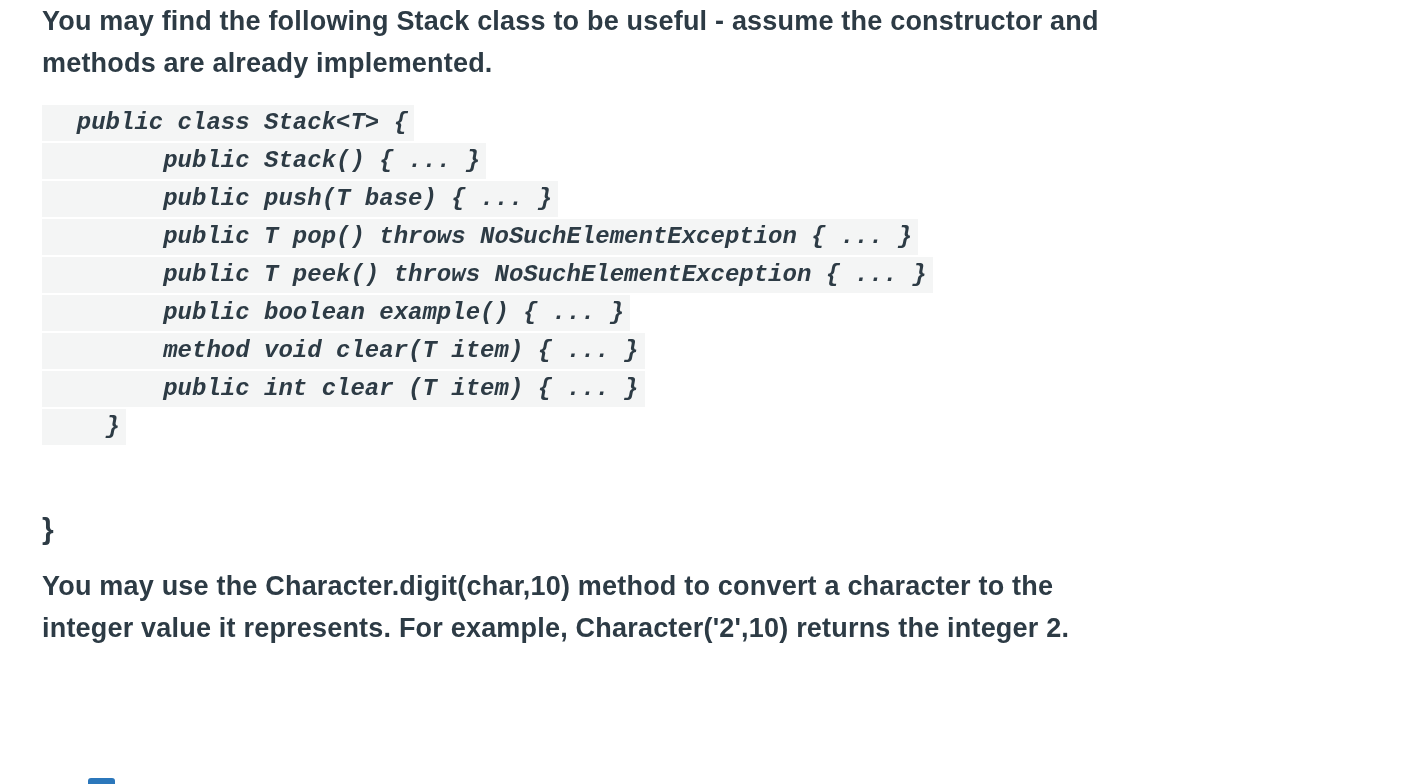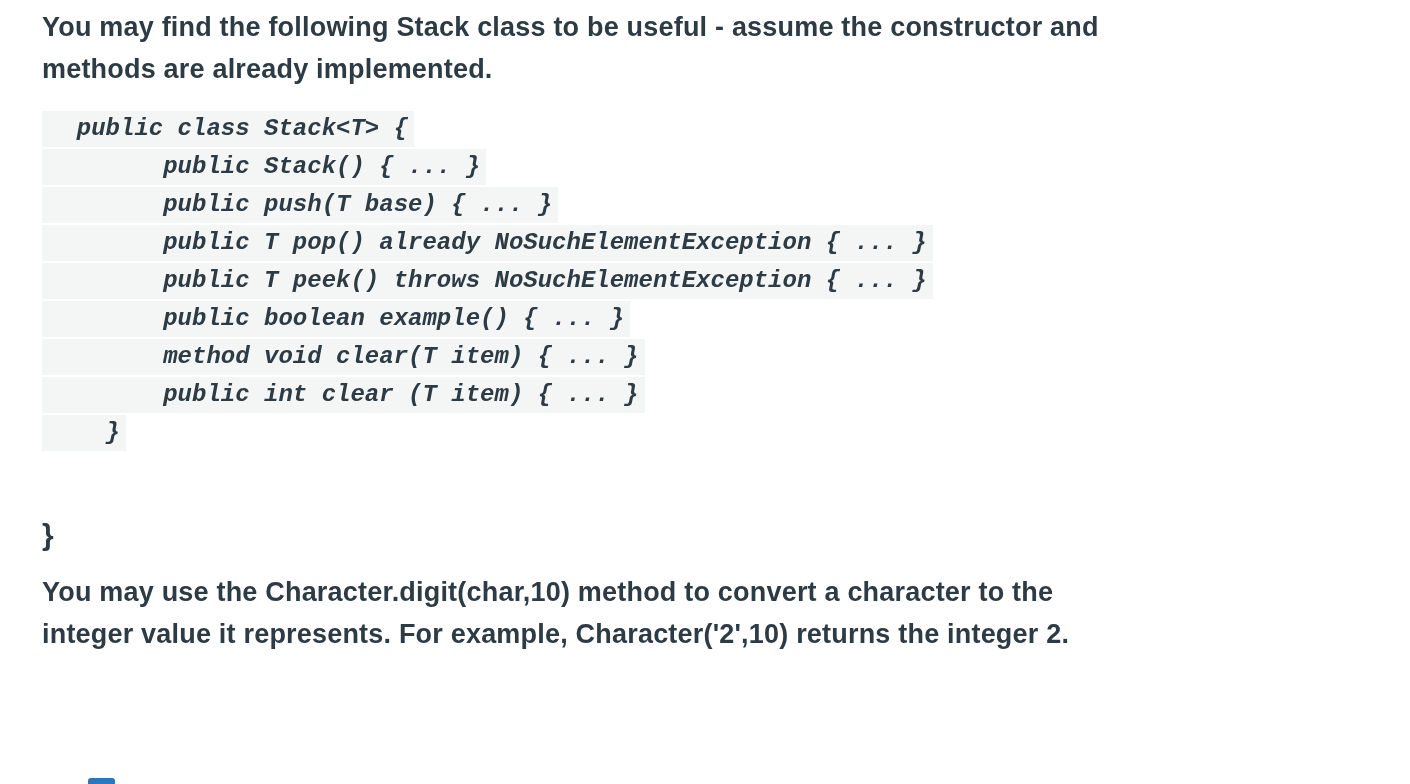--- a/index.html
+++ b/index.html
@@ -19,21 +19,20 @@
     right: 40px;
   }
   .body-text {
     color: #2D3B45;
     font-weight: bold;
     font-size: 27px;
     line-height: 42px;
     letter-spacing: 0.2px;
   }
   .intro {
-    margin-top: 6px;
   }
   .code-block {
     margin-top: 21px;
   }
   .code-line {
     display: table;              
     background: #F4F5F5;
     color: #2D3B45;
     font-family: "Liberation Mono", "DejaVu Sans Mono", monospace;
     font-weight: bold;
@@ -71,21 +70,21 @@
 
   <div class="body-text intro">
     <div>You may find the following Stack class to be useful - assume the constructor and</div>
     <div>methods are already implemented.</div>
   </div>
 
   <div class="code-block">
     <div class="code-line">  public class Stack&lt;T&gt; {</div>
     <div class="code-line">        public Stack() { ... }</div>
     <div class="code-line">        public push(T base) { ... }</div>
-    <div class="code-line">        public T pop() already NoSuchElementException { ... }</div>
+    <div class="code-line">        public T pop() throws NoSuchElementException { ... }</div>
     <div class="code-line">        public T peek() throws NoSuchElementException { ... }</div>
     <div class="code-line">        public boolean example() { ... }</div>
     <div class="code-line">        method void clear(T item) { ... }</div>
     <div class="code-line">        public int clear (T item) { ... }</div>
     <div class="code-line">    }</div>
   </div>
 
   <div class="closing-brace">}</div>
 
   <div class="body-text note">

